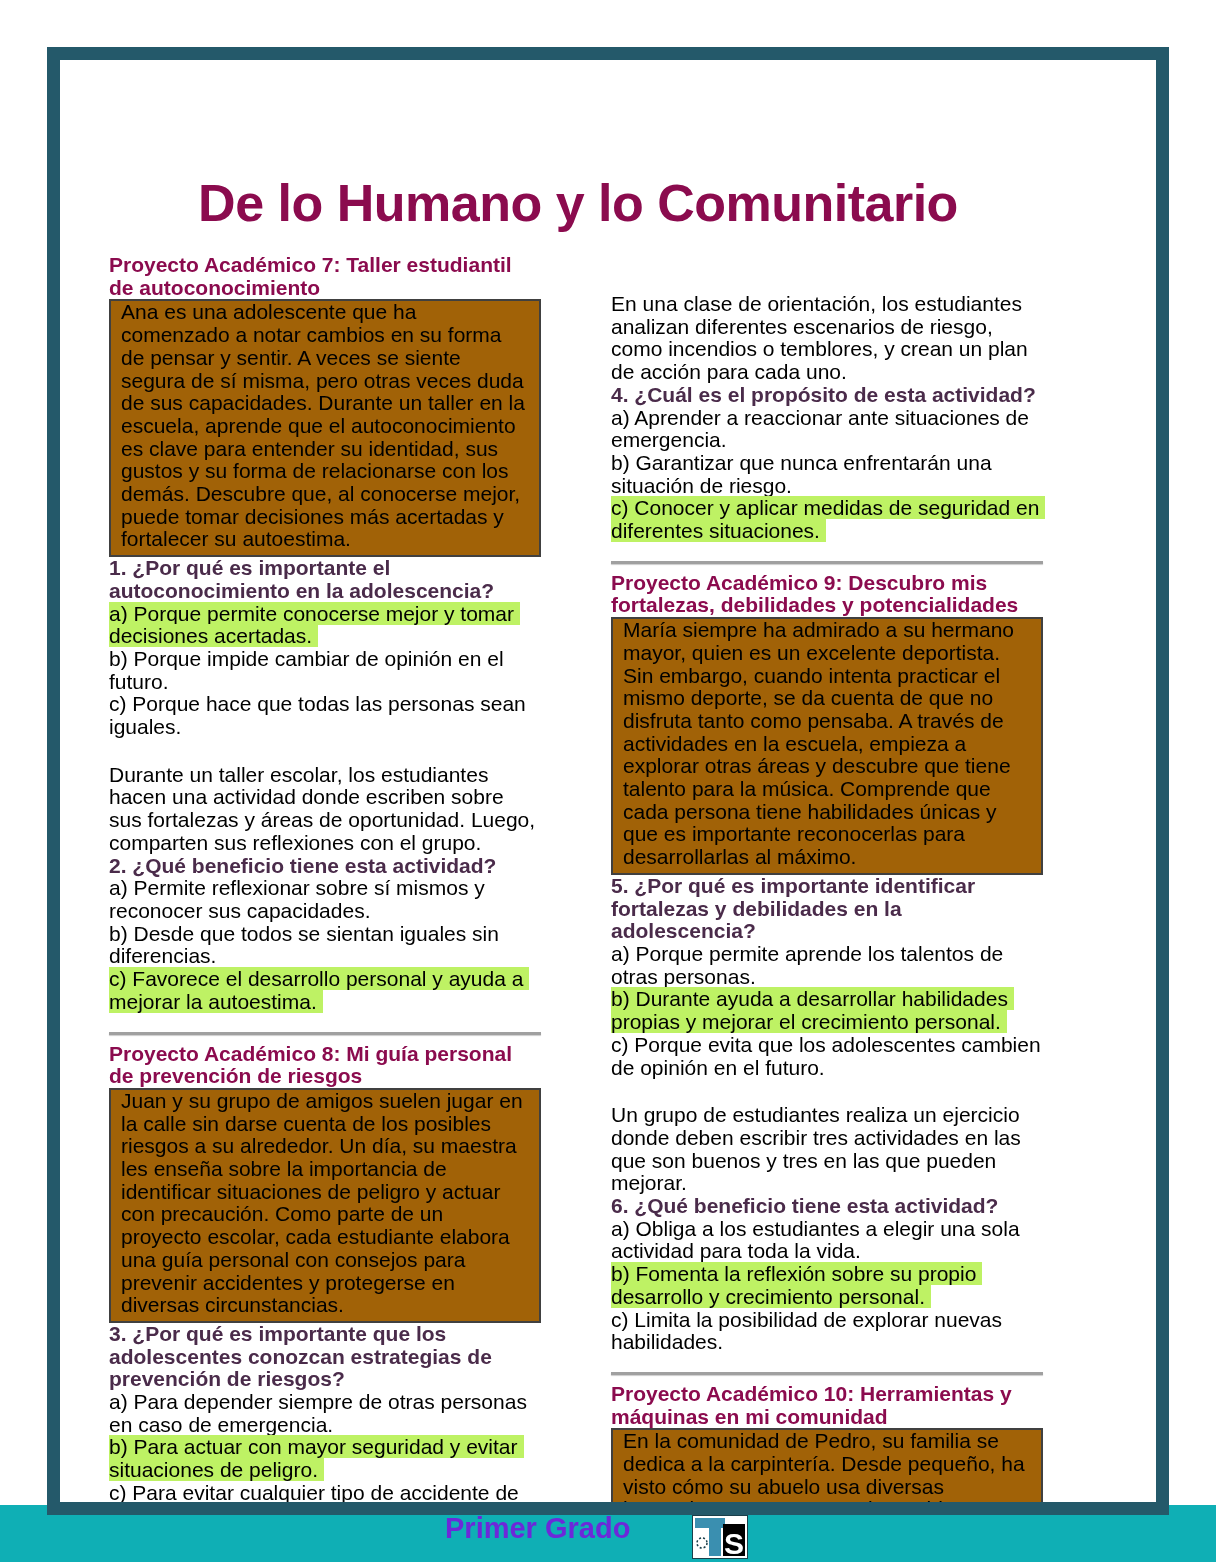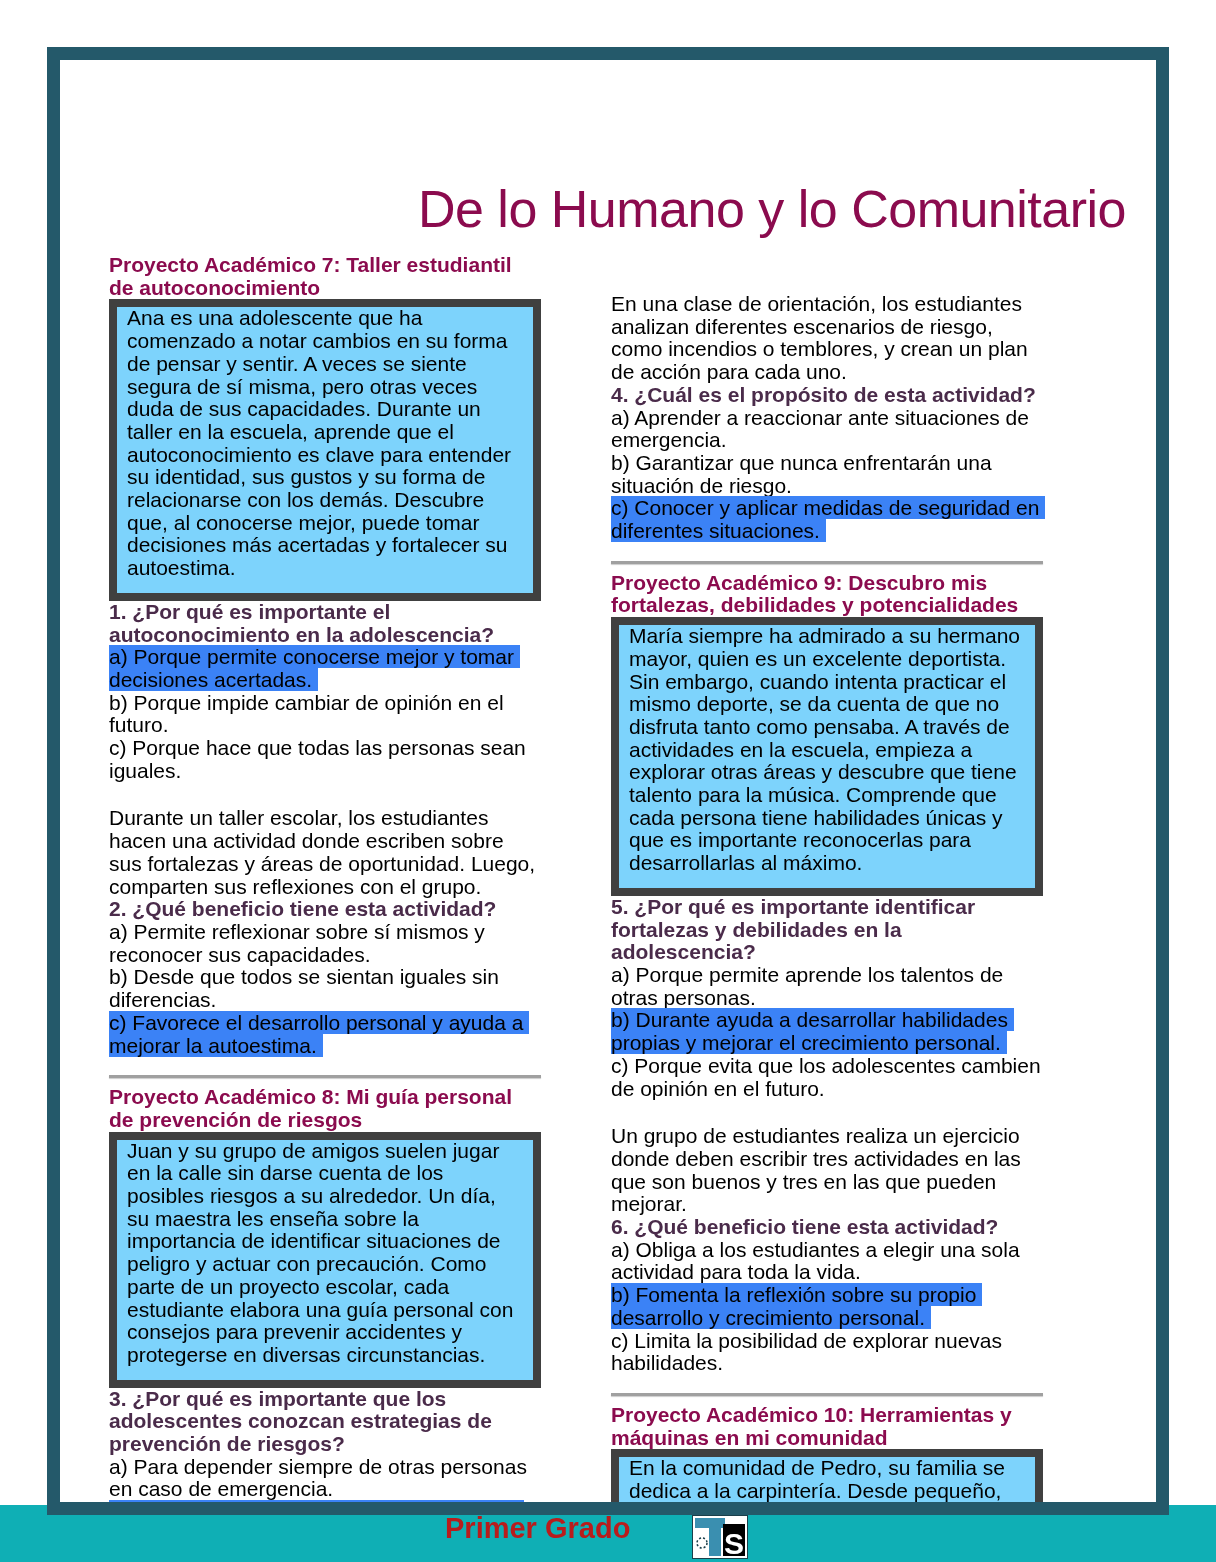--- a/index.html
+++ b/index.html
@@ -11,47 +11,47 @@
   }
   .footer-bar {
     position: absolute; left: 0; top: 1505px; width: 1216px; height: 57px;
     background: #0FAFB5;
   }
   .frame {
     position: absolute; left: 47px; top: 47px; width: 1096px; height: 1442px;
     border: 13px solid #24596A; background: #ffffff; overflow: hidden;
   }
   .title {
-    position: absolute; left: 0; top: 119px; width: 1096px; text-align: right;
-    font-size: 52px; font-weight: normal; color: #8B0B4E; letter-spacing: -0.5px;
+    position: absolute; left: 0; top: 113px; width: 1096px; text-align: center;
+    font-size: 52px; font-weight: bold; color: #8B0B4E; letter-spacing: -0.5px;
     margin-left: -30px;
   }
   .col {
     position: absolute; top: 194px; width: 432px;
     font-size: 21px; line-height: 22.7px;
   }
   .col-left { left: 49px; }
   .col-right { left: 551px; margin-top: 39px; }
   .proj-title { color: #8B0B4E; font-weight: bold; }
   .question { color: #4A2B4A; font-weight: bold; }
   .intro { color: #000000; }
   .intro-black { color: #000; }
   .story {
-    background: #7dd3fc; border: 8px solid #404040; padding: 0 10px 13px 10px;
+    background: #a16207; border: 2px solid #404040; padding: 0 10px 4px 10px;
     margin: 0; line-height: 22.7px;
   }
   .opt { margin: 0; }
-  .hl-block { display: inline; background: #3b82f6; box-decoration-break: clone; -webkit-box-decoration-break: clone; padding-right: 6px; }
+  .hl-block { display: inline; background: #bef264; box-decoration-break: clone; -webkit-box-decoration-break: clone; padding-right: 6px; }
   .divider {
     height: 3px; background: #A0A0A0; margin: 18px 0 8px 0; box-shadow: 0 1px 1px #ccc;
   }
   .gap { height: 25px; }
   .footer-label {
     position: absolute; left: 445px; top: 1512px; font-size: 29px; font-weight: bold;
-    color: #b91c1c;
+    color: #6d28d9;
   }
   .logo {
     position: absolute; left: 692px; top: 1515px; width: 54px; height: 42px;
     background: #fff; border: 1px solid #1a3f4a; overflow: hidden;
   }
 </style>
 </head>
 <body>
 
 <div class="footer-bar"></div>

